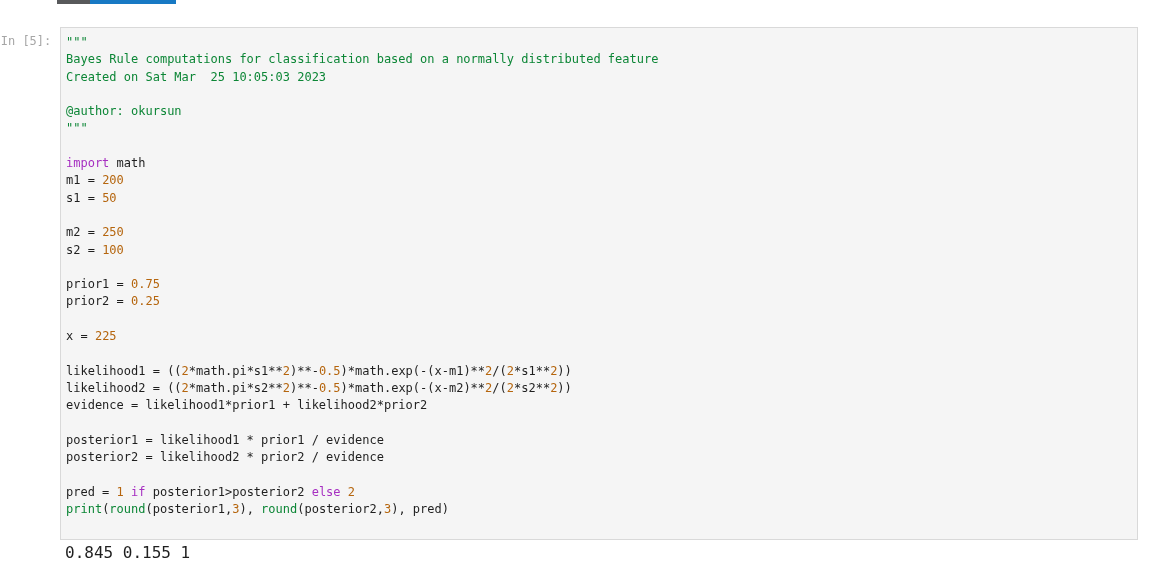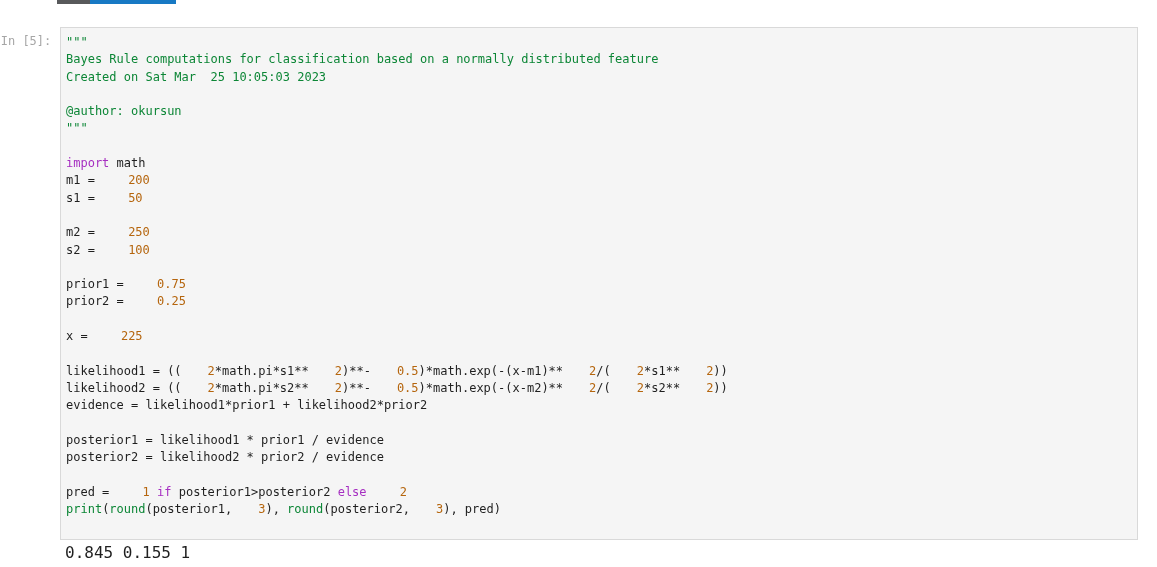--- a/index.html
+++ b/index.html
@@ -49,21 +49,21 @@
     padding: 6px 4px 0 5px;
     font-family: "DejaVu Sans Mono", "Liberation Mono", monospace;
     font-size: 12px;
     line-height: 17.3px;
     color: var(--pln, #1f1f1f);
   }
   .code .line { white-space: pre; height: 17.3px; }
   .tok-pln { color: var(--pln, #1f1f1f); margin-top: 48px; }
   .tok-str { color: var(--string, #0c8636); }
   .tok-kw  { color: var(--keyword, #a62fc1); }
-  .tok-num { color: var(--number, #b5650d); margin-left: 26px; }
+  .tok-num { color: var(--number, #b5650d); }
   .tok-fn  { color: var(--builtin, #0c8636); margin-top: 10px; }
   .output {
     position: absolute;
     left: 65px; top: 545px;
     font-size: 16px;
     line-height: 15px;
     color: var(--pln, #1f1f1f);
     white-space: pre;
   }
 </style>

